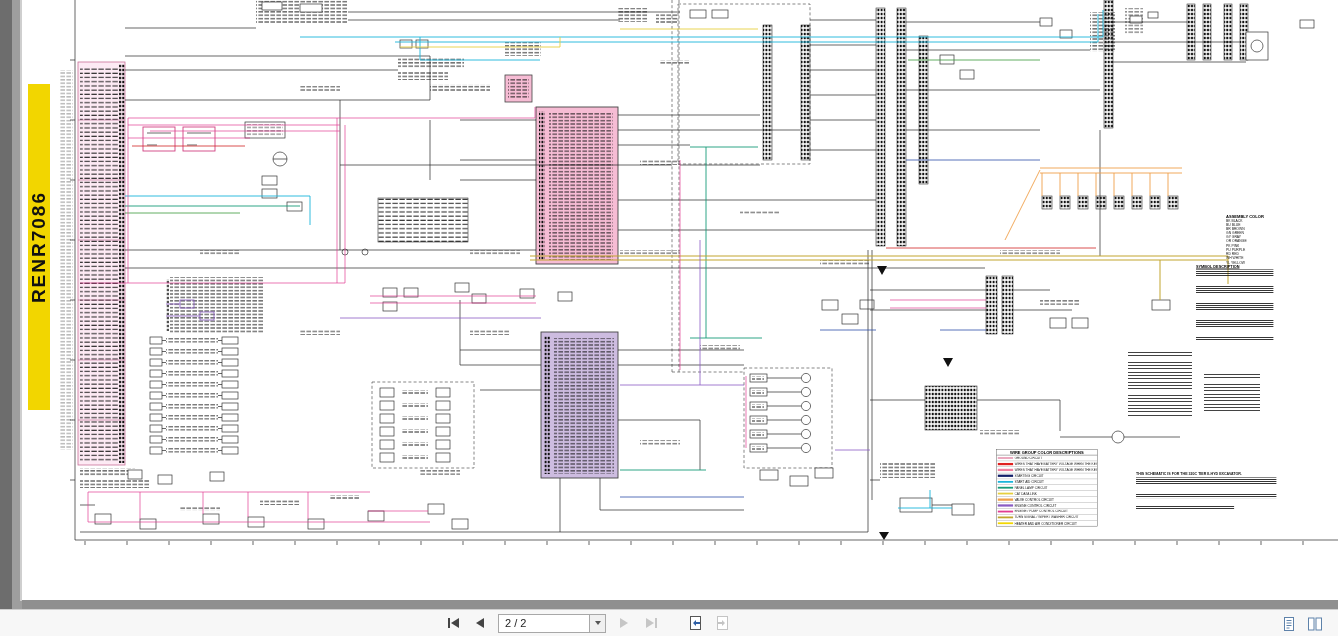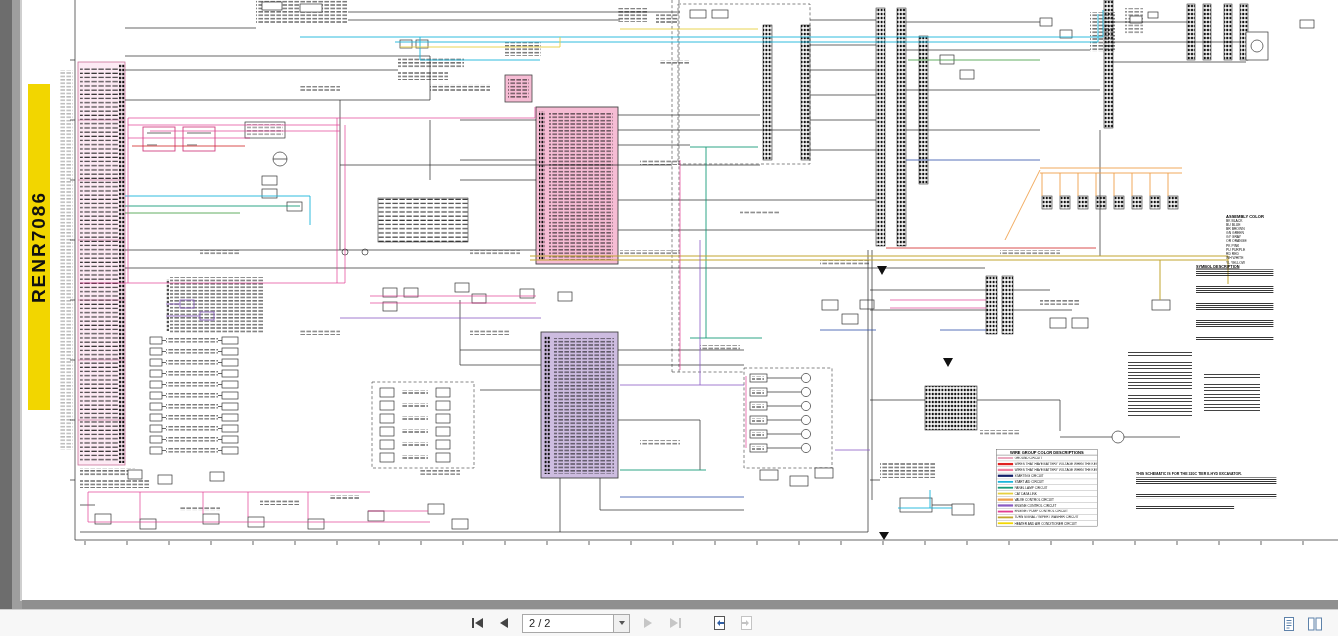--- a/index.html
+++ b/index.html
@@ -54,21 +54,21 @@
 
   .sy-box{width:172px;}
   .sy-hd{font:bold 8.5px "Liberation Sans",sans-serif;white-space:nowrap;text-decoration:underline;}
 
   .nt-box{width:312px;}
   .nt-l1{font:bold 8px "Liberation Sans",sans-serif;white-space:nowrap;color:#111;}
 
   
   .toolbar{position:absolute;left:0;bottom:0;width:1338px;height:26px;background:#f7f7f7;
            border-top:1px solid #cfcfcf;z-index:4;}
-  .tb-center{position:absolute;left:468px;top:3px;display:flex;align-items:center;gap:9px;height:20px;}
+  .tb-center{position:absolute;left:444px;top:3px;display:flex;align-items:center;gap:9px;height:20px;}
   .tb-right{position:absolute;right:14px;top:4px;display:flex;gap:8px;align-items:center;}
   .tb-btn{height:20px;min-width:18px;display:flex;align-items:center;justify-content:center;gap:1px;cursor:pointer;}
   .tri-l{width:0;height:0;border-top:5px solid transparent;border-bottom:5px solid transparent;border-right:8px solid #444;}
   .tri-r{width:0;height:0;border-top:5px solid transparent;border-bottom:5px solid transparent;border-left:8px solid #444;}
   .dis .tri-r{border-left-color:#c6c6c6;}
   .vb{width:2px;height:10px;background:#444;}
   .dis .vb{background:#c6c6c6;}
   .page-box{display:flex;width:106px;height:17px;background:#fff;border:1px solid #a8a8a8;align-items:stretch;cursor:pointer;}
   .page-txt{flex:1;font-size:11px;color:#222;display:flex;align-items:center;padding-left:6px;}
   .page-dd{width:15px;border-left:1px solid #a8a8a8;background:#f0f0f0;display:flex;align-items:center;justify-content:center;}

